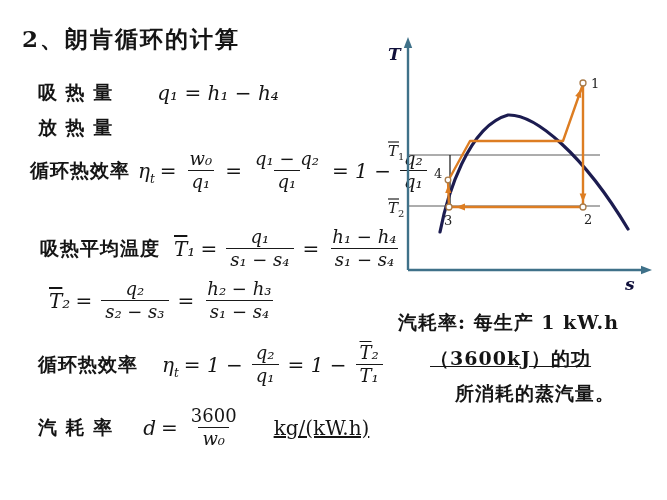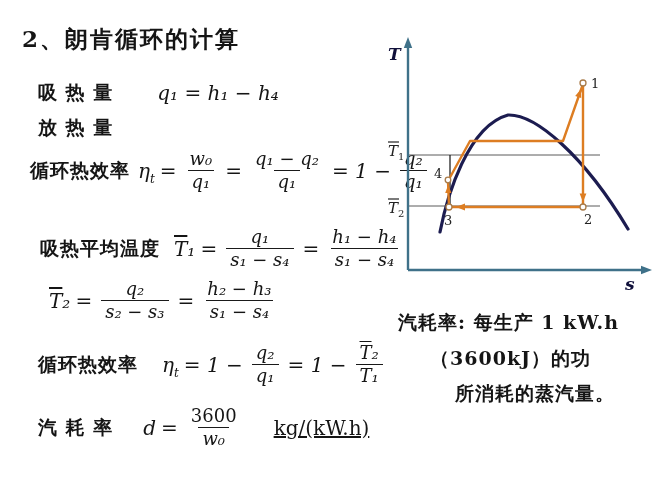--- a/index.html
+++ b/index.html
@@ -164,17 +164,17 @@
     <text class="tbar" x="3" y="185"><tspan>T</tspan><tspan dy="4" font-size="10" font-style="normal">2</tspan></text>
 
     <text class="ptlbl" x="206" y="60">1</text>
     <text class="ptlbl" x="199" y="196">2</text>
     <text class="ptlbl" x="59" y="197">3</text>
     <text class="ptlbl" x="49" y="150">4</text>
   </svg>
 
   <div class="notes">
     <div style="left:398px;top:310px;">汽耗率: 每生产 1 kW.h</div>
-    <div style="left:430px;top:346px;">（3600kJ）的功</div>
+    <div style="left:430px;top:346px;text-decoration:underline;">（3600kJ）的功</div>
     <div style="left:455px;top:381px;">所消耗的蒸汽量。</div>
   </div>
 
 </div>
 
 </body></html>

